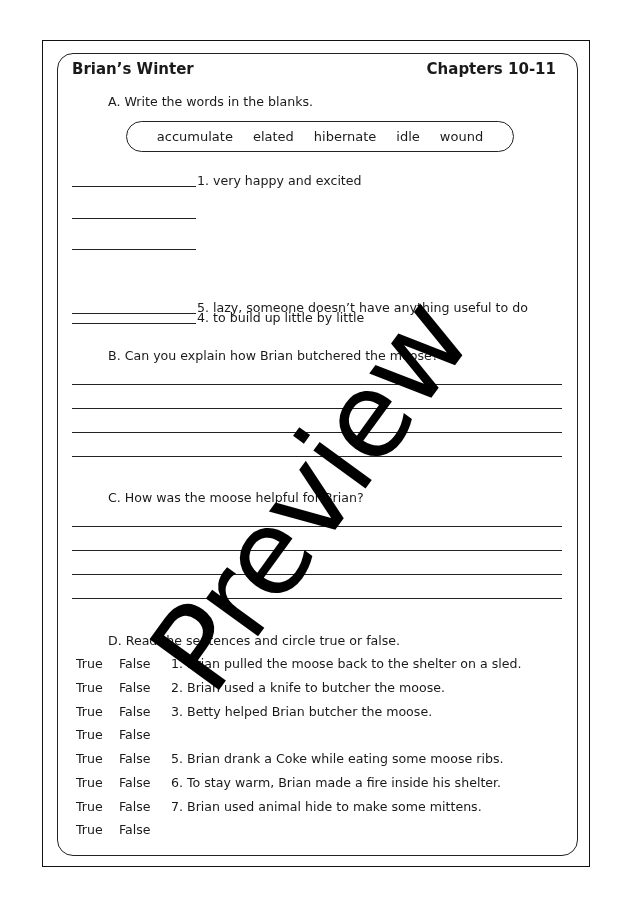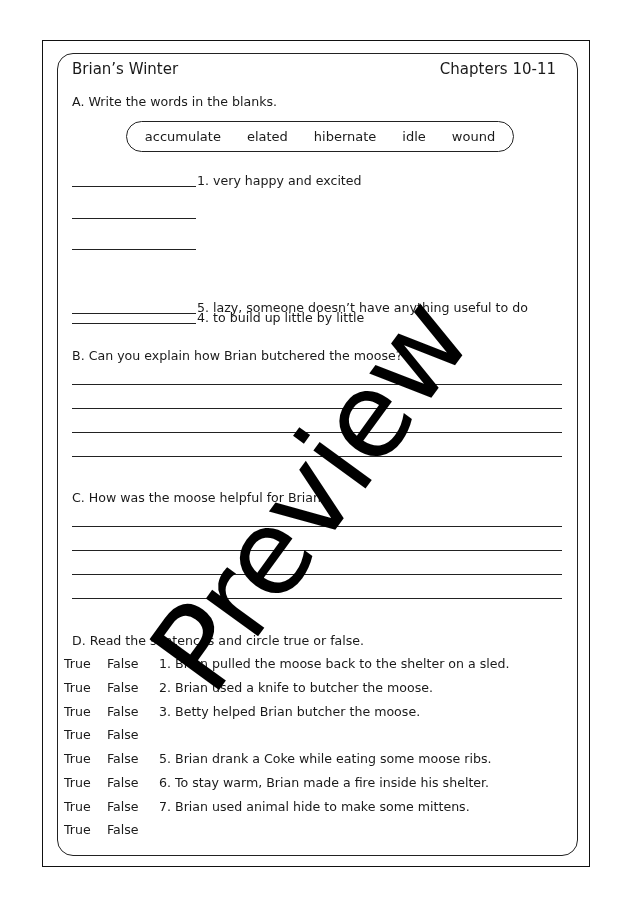--- a/index.html
+++ b/index.html
@@ -3,32 +3,32 @@
 <meta charset="utf-8">
 <style>
   html, body { margin: 0; padding: 0; background: #ffffff; }
   body { width: 637px; height: 906px; position: relative; overflow: hidden;
          font-family: "DejaVu Sans", sans-serif; color: #1a1a1a; }
   .outer { position: absolute; left: 42px; top: 40px; width: 548px; height: 827px;
            border: 1.5px solid #111; box-sizing: border-box; }
   .inner { position: absolute; left: 57px; top: 53px; width: 521px; height: 803px;
            border: 1.3px solid #222; border-radius: 16px; box-sizing: border-box; }
   .abs { position: absolute; white-space: nowrap; }
-  .title { font-weight: normal; font-size: 15px; top: 60px; }
+  .title { font-weight: bold; font-size: 15px; top: 60px; }
   .title-left { left: 72px; }
   .title-right { right: 81px; }
-  .q { font-size: 12.6px; }
+  .q { font-size: 12.6px; margin-left: 36px; }
   .wordbank { position: absolute; left: 126px; top: 121px; width: 388px; height: 31px;
               border: 1.2px solid #222; border-radius: 16px; box-sizing: border-box;
-              display: flex; align-items: center; justify-content: center; gap: 26px;
+              display: flex; align-items: center; justify-content: center; gap: 20px;
               font-size: 13px; }
   .blank-row { position: absolute; left: 72px; font-size: 12.6px; display: flex; align-items: flex-start; }
   .blank { display: inline-block; width: 124px; border-bottom: 1px solid #222; height: 13px; margin-right: 1px; }
   .answer-line { position: absolute; left: 72px; width: 490px; border-bottom: 1px solid #222; height: 0; }
-  .tf-row { position: absolute; left: 64px; font-size: 12.6px; display: flex; }
+  .tf-row { position: absolute; left: 76px; font-size: 12.6px; display: flex; }
   .tf-true { width: 43px; }
   .tf-false { width: 52px; }
   .watermark { position: absolute; left: 310px; top: 495px; font-size: 118px;
                font-family: "DejaVu Sans", sans-serif; color: #000; letter-spacing: -2px;
                transform: translate(-50%, -50%) rotate(-54deg); white-space: nowrap;
                line-height: 1; pointer-events: none; }
 </style>
 </head>
 <body>
 

